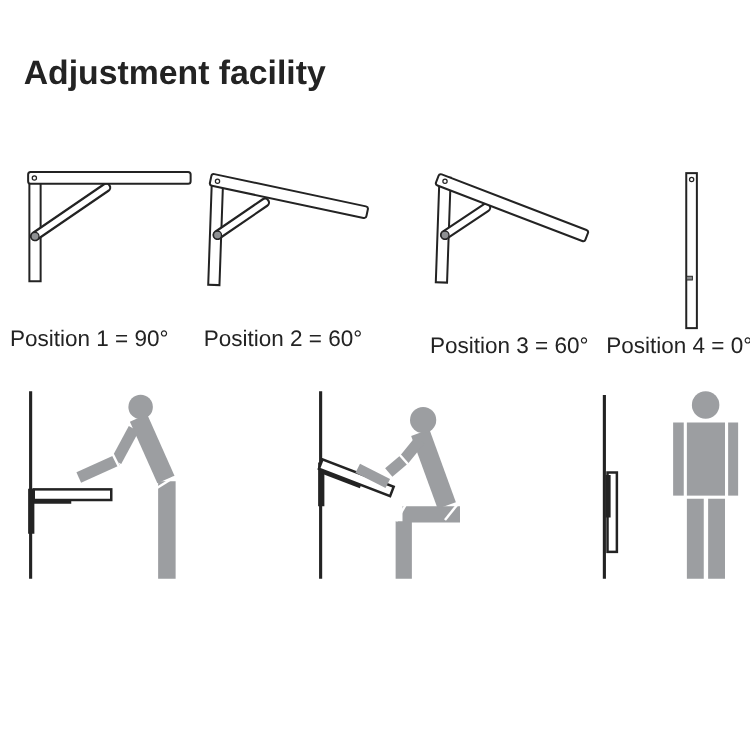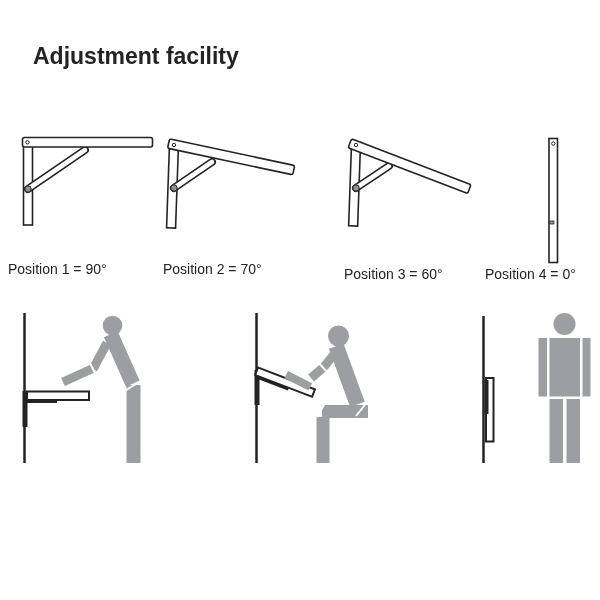--- a/index.html
+++ b/index.html
@@ -6,25 +6,25 @@
   body {
     width: 600px; height: 600px;
     background: #ffffff;
     font-family: "Liberation Sans", sans-serif;
     position: relative;
     overflow: hidden;
   }
   .stage { position: absolute; left: 0; top: 0; width: 600px; height: 600px; }
   .page-title {
     position: absolute; left: 19px; top: 43px;
-    font-size: 23px; font-weight: bold; color: var(--ink);
-    letter-spacing: 0px; white-space: nowrap; margin-left: 14px;
+    font-size: 27px; font-weight: bold; color: var(--ink);
+    letter-spacing: 0px; white-space: nowrap;
   }
   .pos-label {
-    position: absolute; font-size: 14px; color: var(--ink);
+    position: absolute; font-size: 18px; color: var(--ink);
     white-space: nowrap; line-height: 1.1;
   }
   .pos-label-1 { left: 8px;   top: 262px; }
   .pos-label-2 { left: 163px; top: 262px; }
   .pos-label-3 { left: 344px; top: 267px; }
   .pos-label-4 { left: 485px; top: 267px; }
 
   svg.diagram { position: absolute; left: 0; top: 0; }
 
   .outlined      { fill: var(--table-white); stroke: var(--ink); stroke-width: 1.6; }
@@ -126,17 +126,17 @@
         <rect class="gray-fill" x="538.5" y="338" width="8.5" height="58.5"></rect>
         <rect class="gray-fill" x="582.5" y="338" width="8" height="58.5"></rect>
         <rect class="gray-fill" x="549.5" y="338" width="30.5" height="58.5"></rect>
         <rect class="gray-fill" x="549.5" y="399" width="13.5" height="64"></rect>
         <rect class="gray-fill" x="566.5" y="399" width="13.5" height="64"></rect>
       </g>
     </g>
   </svg>
 
   <div class="pos-label pos-label-1">Position 1 = 90°</div>
-  <div class="pos-label pos-label-2">Position 2 = 70°</div>
+  <div class="pos-label pos-label-2">Position 2 = 60°</div>
   <div class="pos-label pos-label-3">Position 3 = 60°</div>
   <div class="pos-label pos-label-4">Position 4 = 0°</div>
 
 </div>
 
 </body></html>

